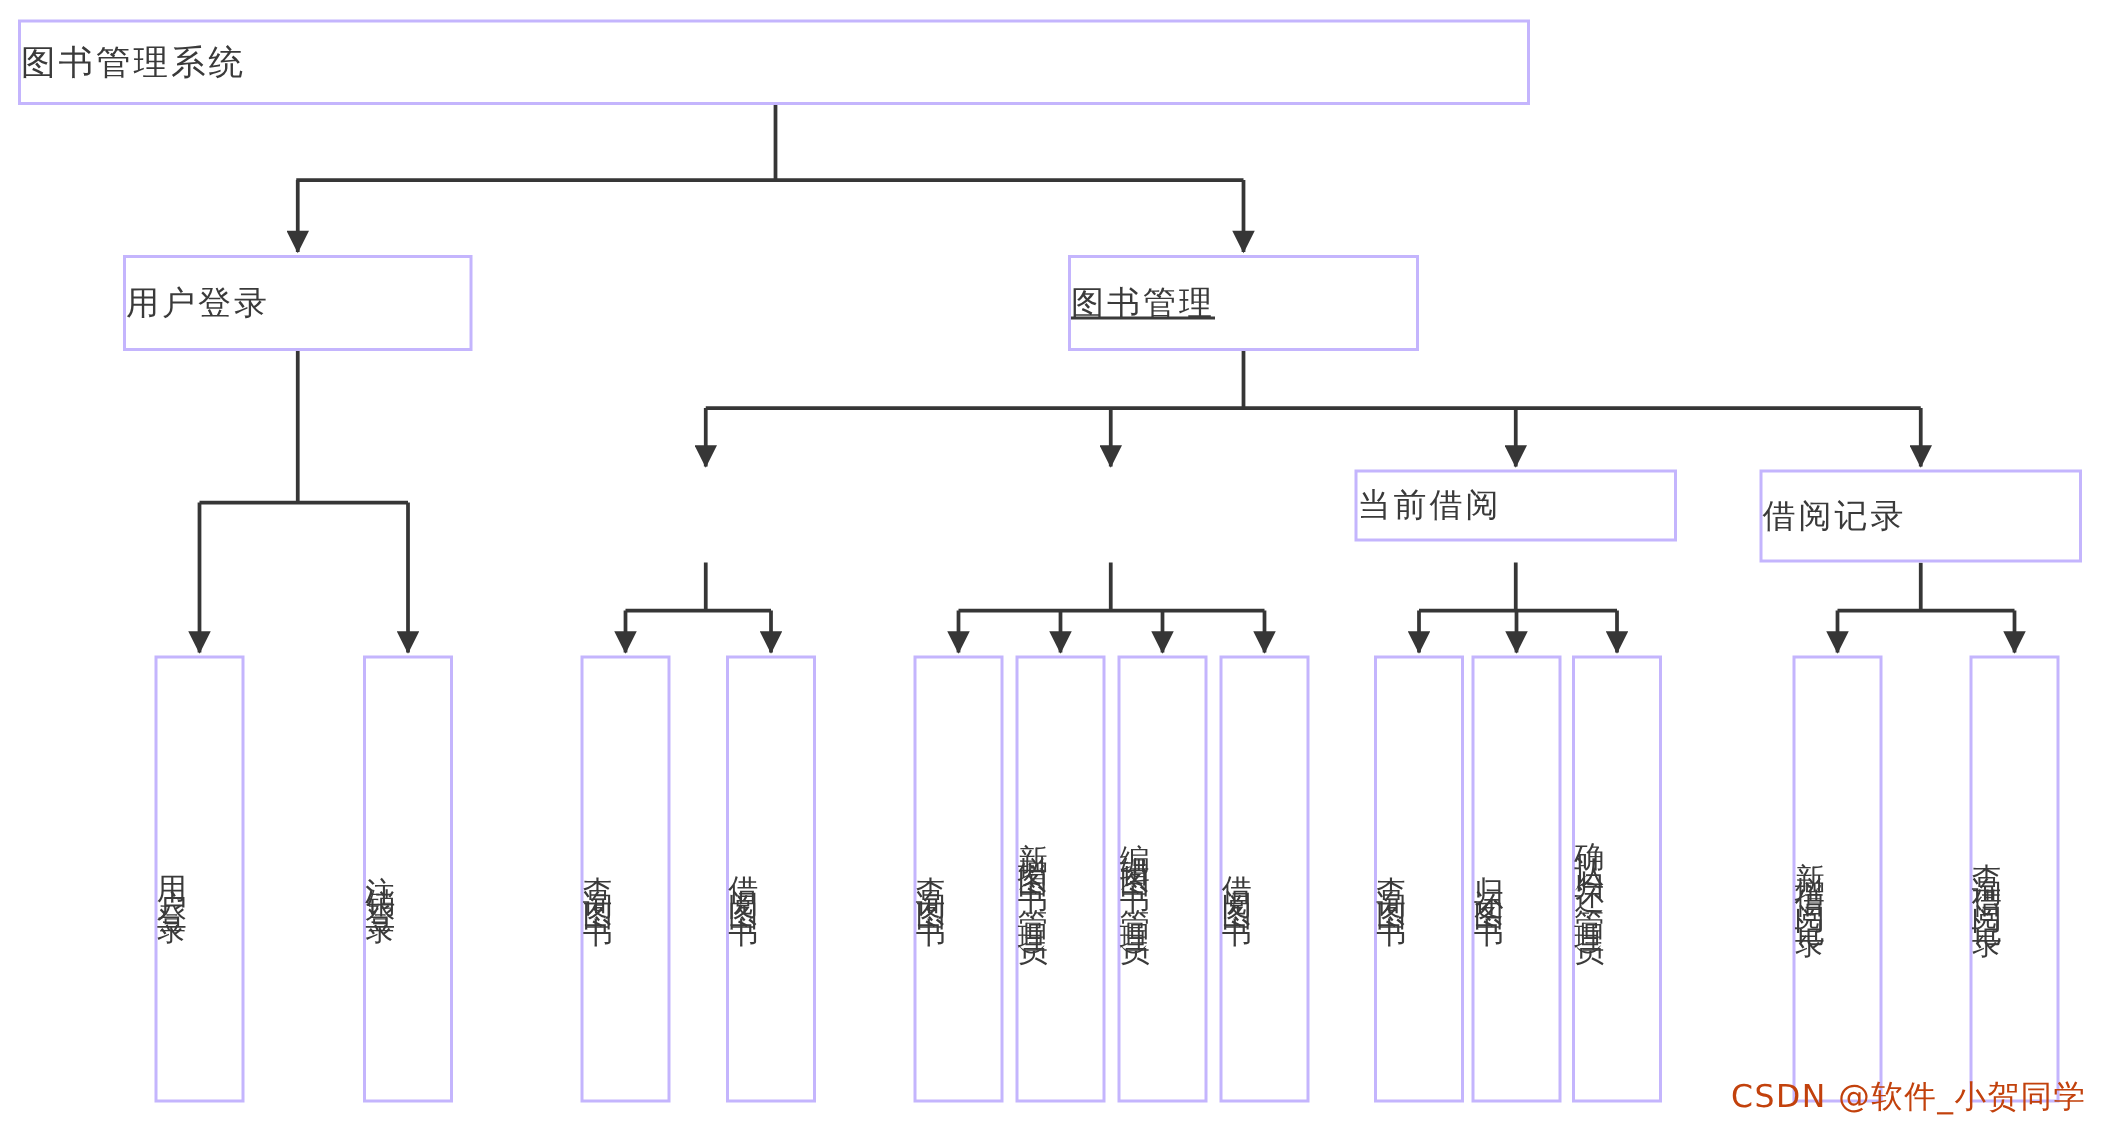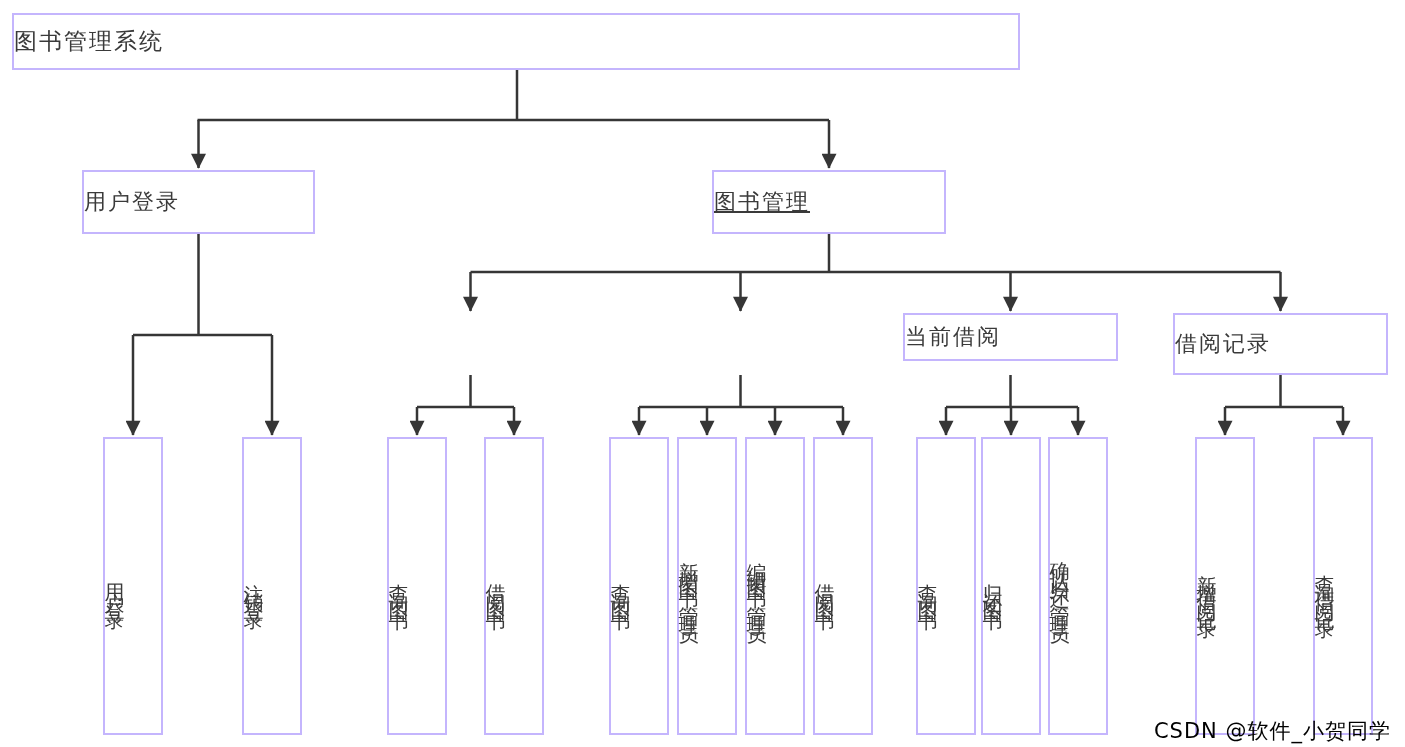--- a/index.html
+++ b/index.html
@@ -34,21 +34,21 @@
     font-size: 20px;
     letter-spacing: 9px;
     line-height: 1;
     color: #3a3a3a;
   }
   .watermark {
     position: absolute;
     right: 14px;
     bottom: 2px;
     font-size: 21px;
-    color: #000000;
+    color: #c2410c;
     letter-spacing: 1px;
     z-index: 5;
     white-space: nowrap;
   }
 </style>
 </head>
 <body>
 
 <div class="canvas">
 

